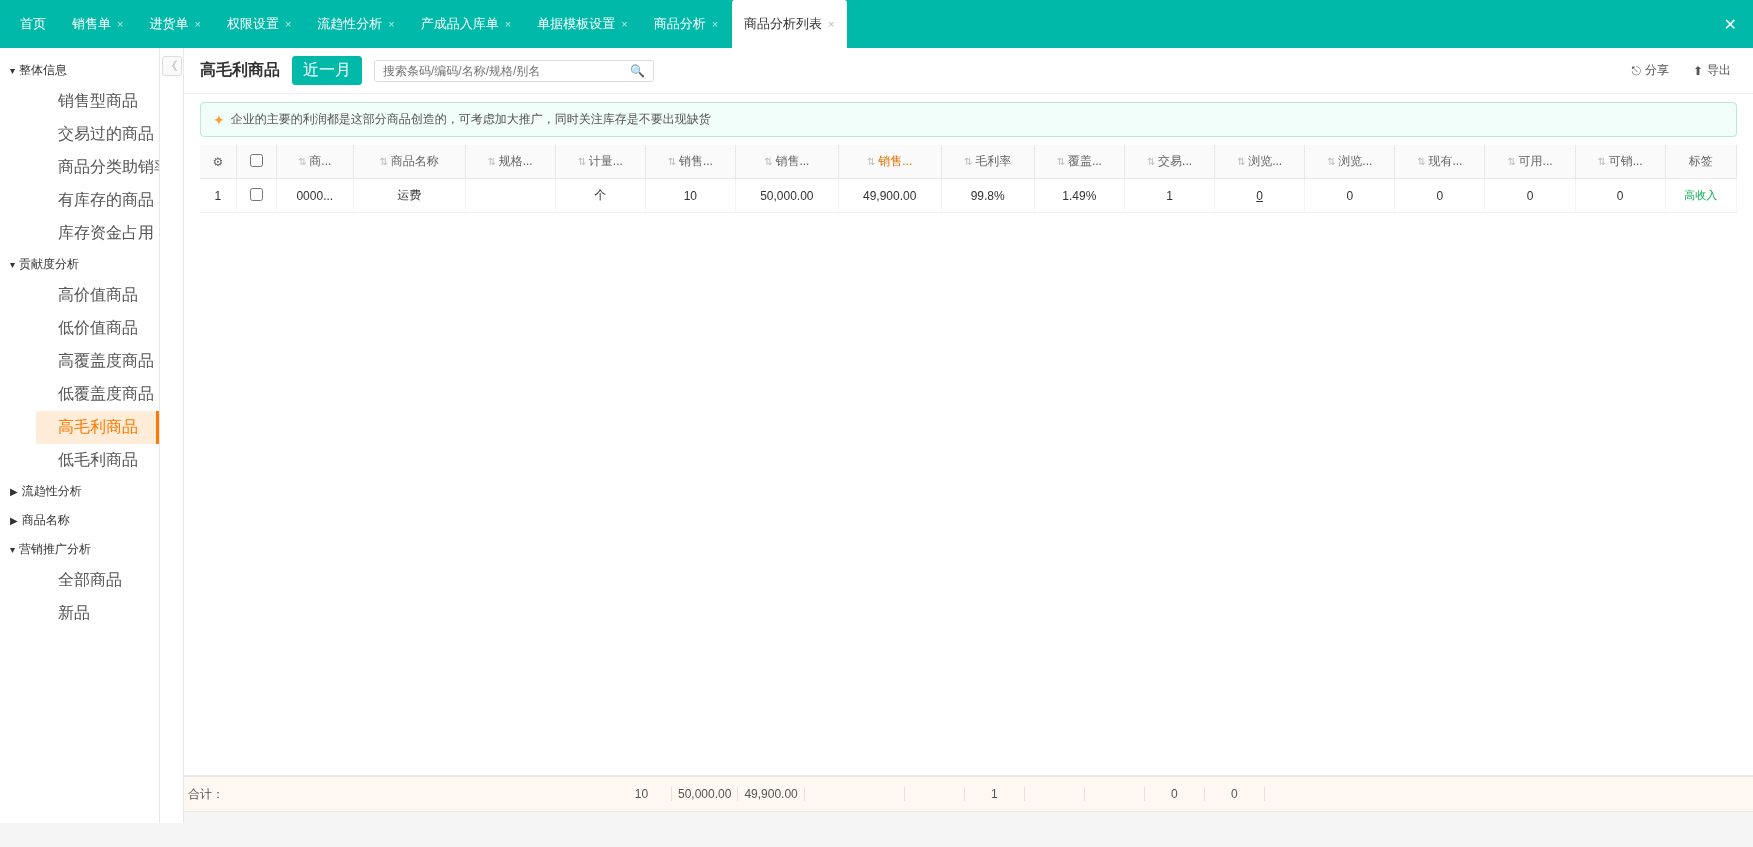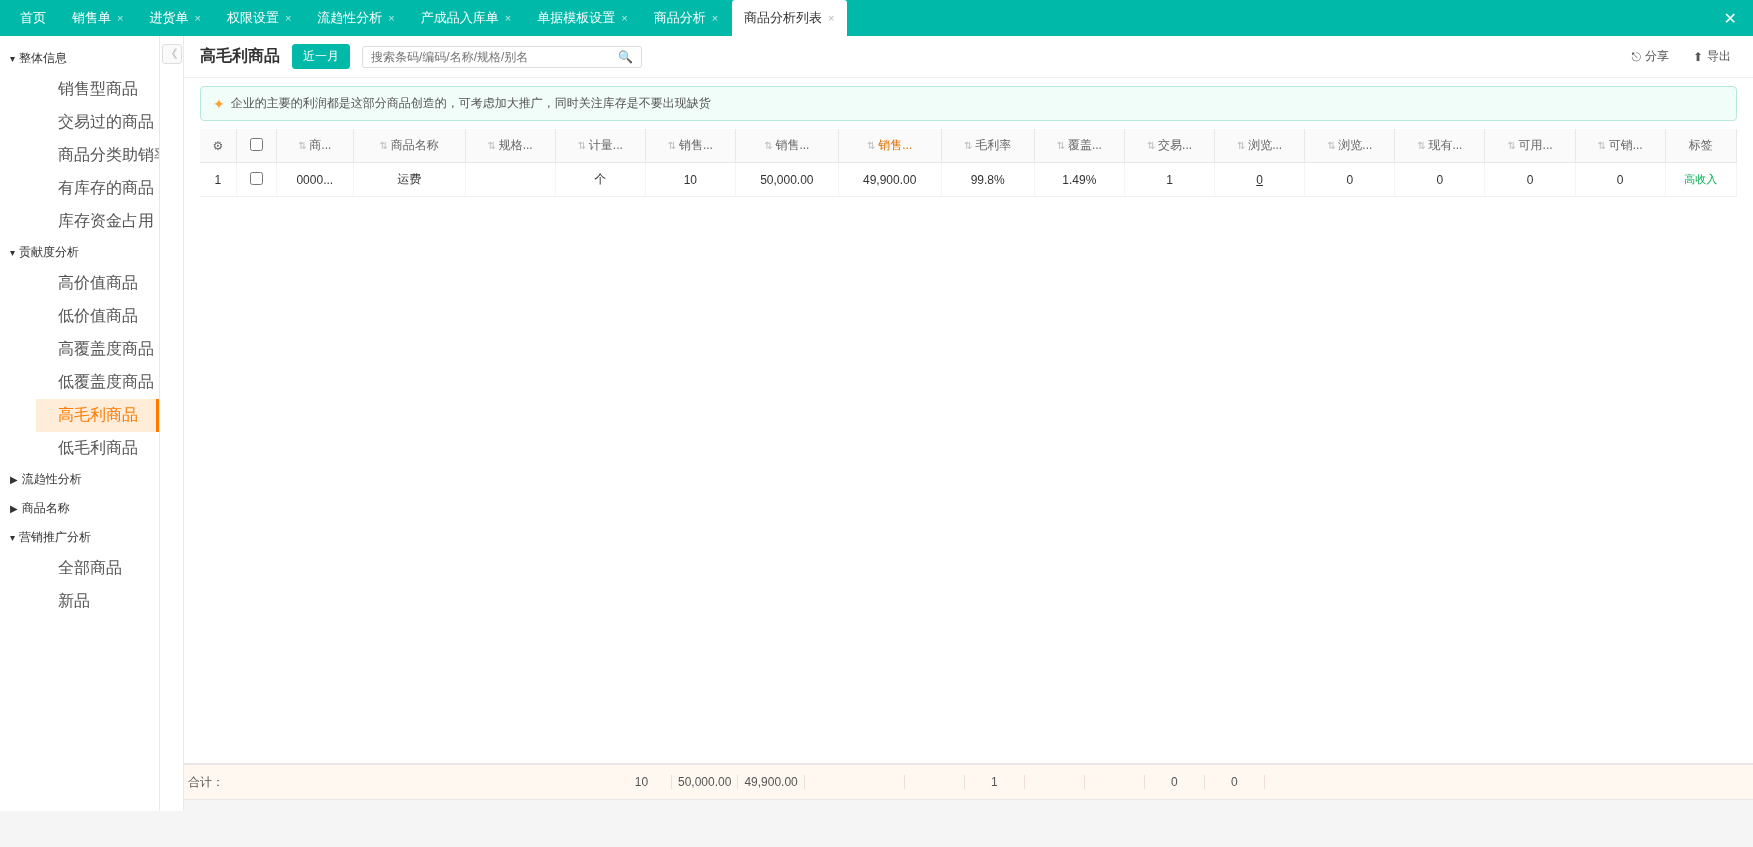--- a/index.html
+++ b/index.html
@@ -3,21 +3,21 @@
   <meta charset="utf-8">
   <style>
     * { box-sizing: border-box; margin: 0; padding: 0; }
     body { font-family: 'Microsoft YaHei', Arial, sans-serif; font-size: 12px; background: #f5f5f5; overflow: hidden; height: 847px; }
 
     
     .top-nav {
       display: flex;
       align-items: center;
       background: #00b9a9;
-      height: 36px;
+      height: 48px;
       padding: 0 8px;
       gap: 2px;
     }
     .nav-tab {
       display: flex;
       align-items: center;
       padding: 4px 12px;
       color: #fff;
       font-size: 13px;
       cursor: pointer;
@@ -122,21 +122,21 @@
       font-size: 16px;
       font-weight: bold;
       color: #333;
     }
     .filter-btn {
       background: #fff;
       border: 1px solid #00b9a9;
       color: #00b9a9;
       padding: 3px 10px;
       border-radius: 3px;
-      font-size: 12px;
+      font-size: 16px;
       cursor: pointer;
     }
     .filter-btn.active {
       background: #00b9a9;
       color: #fff;
     }
     .search-box {
       display: flex;
       align-items: center;
       border: 1px solid #ddd;

